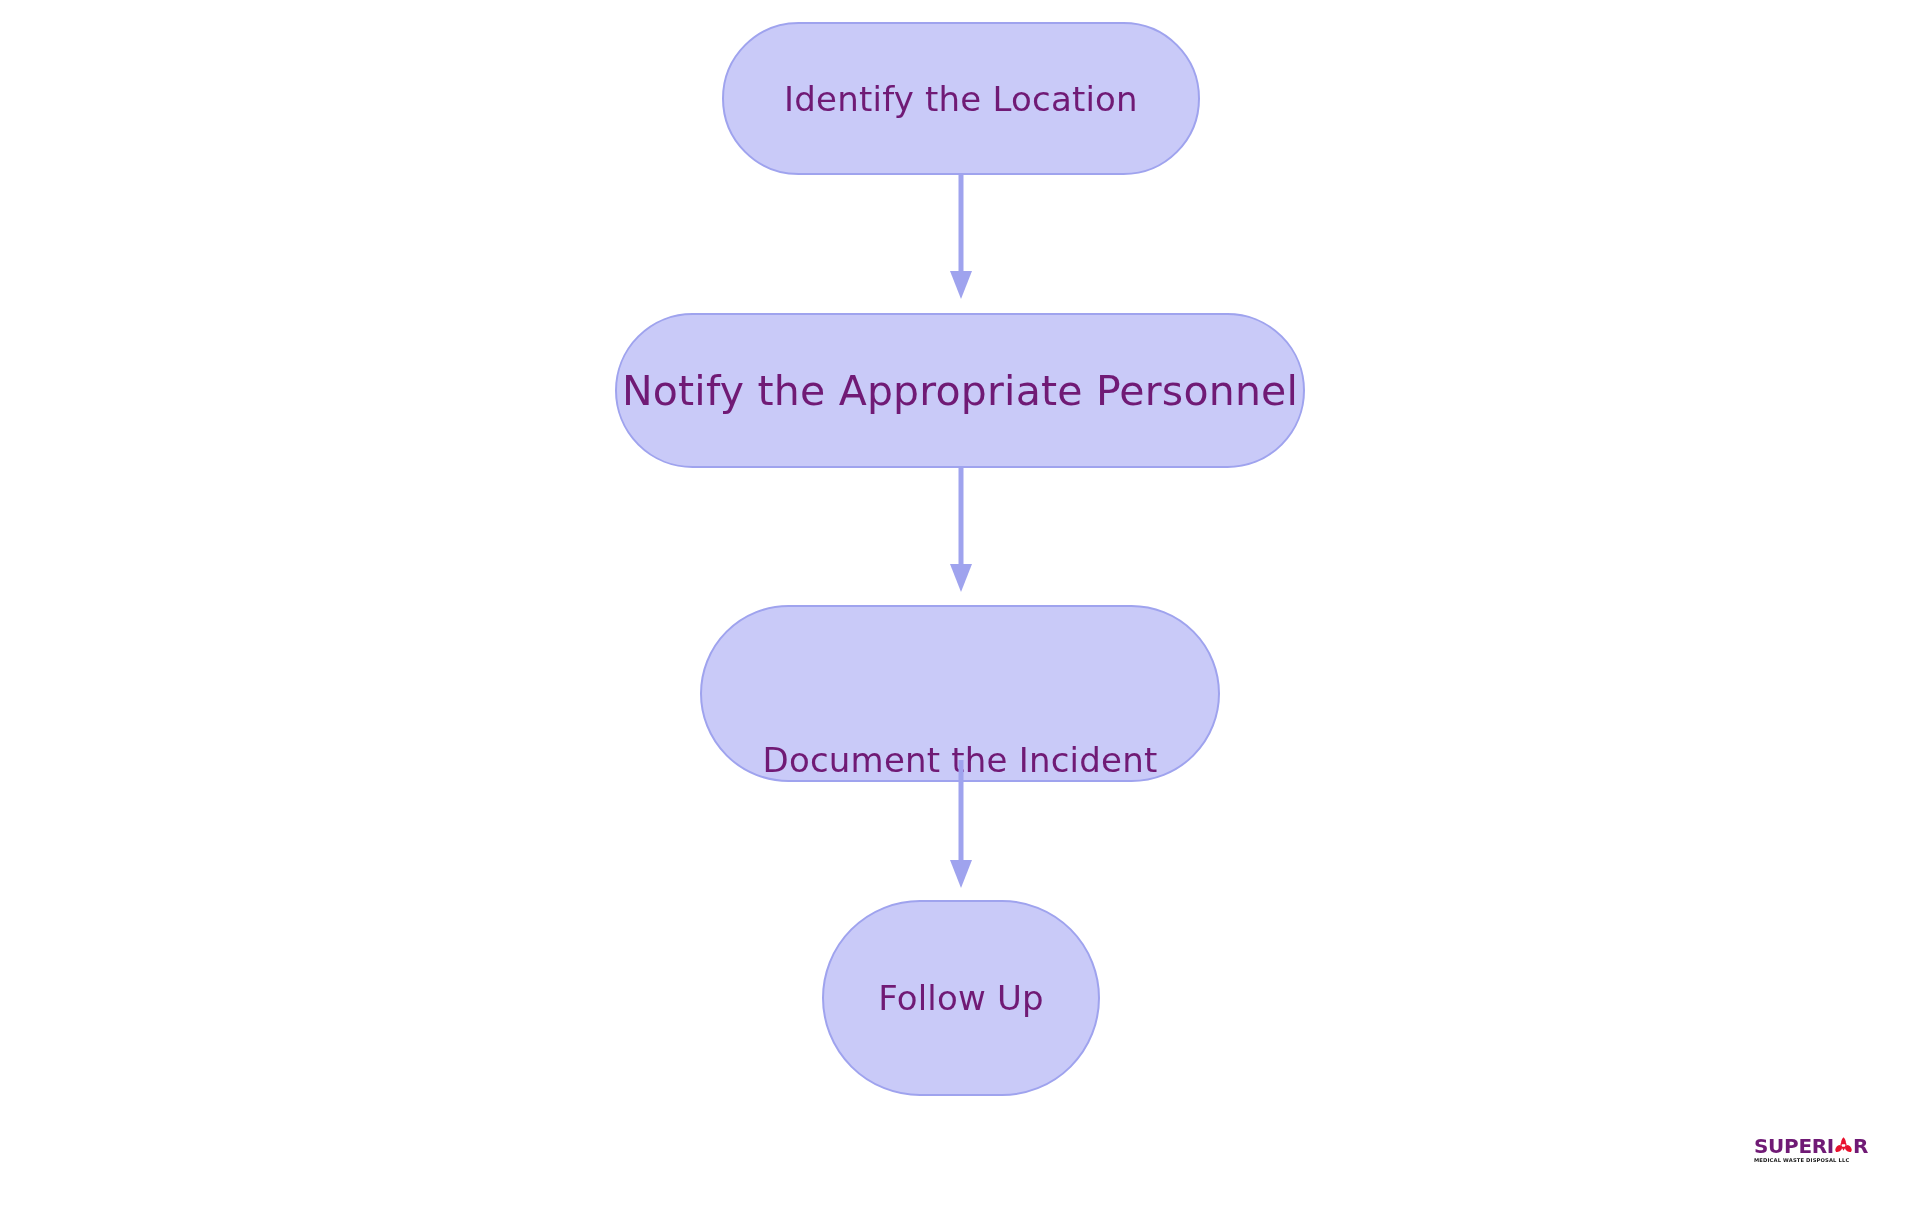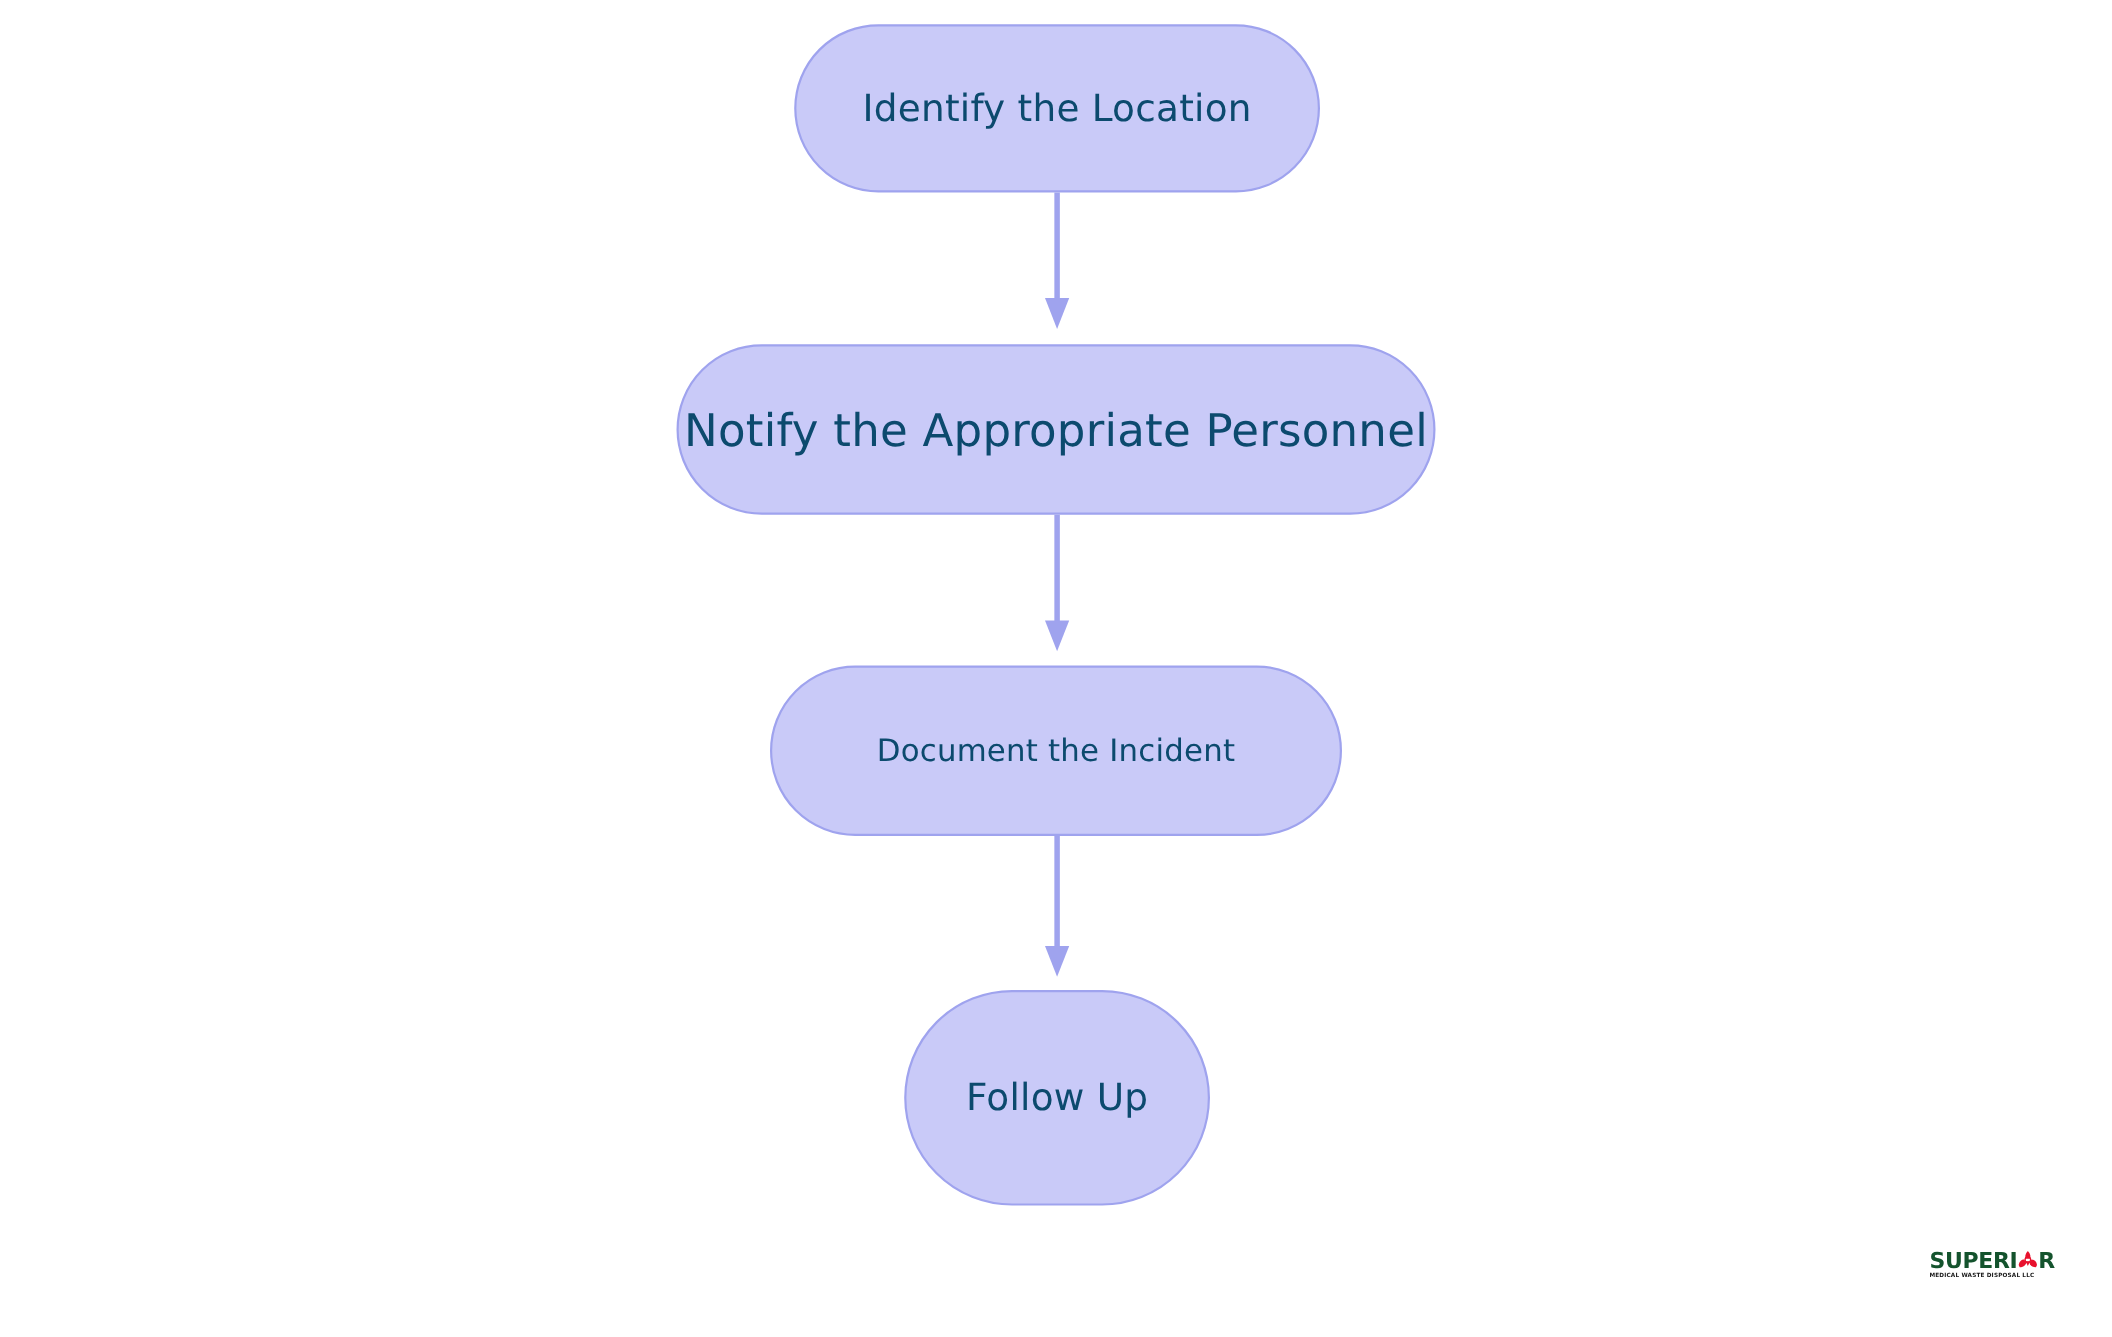--- a/index.html
+++ b/index.html
@@ -24,31 +24,31 @@
   
   .node {
     position: absolute;
     box-sizing: border-box;
     background: #c9caf8;
     border: 2px solid #9fa3ee;
     border-radius: 9999px;
     display: flex;
     align-items: center;
     justify-content: center;
-    color: #0c4a6e;
+    color: #701a75;
     font-family: "DejaVu Sans", "Liberation Sans", sans-serif;
     font-weight: 400;
     letter-spacing: 0.2px;
     white-space: nowrap;
     user-select: none;
   }
 
   #node-0 { left: 722px; top: 22px;   width: 478px; height: 153px; font-size: 34px; }
   #node-1 { left: 615px; top: 313px;  width: 690px; height: 155px; font-size: 41px; }
-  #node-2 { left: 700px; top: 605px;  width: 520px; height: 155px; font-size: 28px; }
+  #node-2 { left: 700px; top: 605px;  width: 520px; height: 177px; font-size: 34px; align-items: flex-end; }
   #node-3 { left: 822px; top: 900px;  width: 278px; height: 196px; font-size: 34px; }
 
   
   .connector {
     position: absolute;
     width: 40px;
     display: block;
   }
   .connector svg { display: block; overflow: visible; }
 
@@ -64,21 +64,21 @@
     width: 112px;
     height: 34px;
     user-select: none;
   }
   #watermark-wordmark {
     position: relative;
     font-family: "DejaVu Sans", "Liberation Sans", sans-serif;
     font-weight: bold;
     font-size: 20px;
     line-height: 20px;
-    color: #14532d;
+    color: #701a75;
     letter-spacing: -0.3px;
     white-space: nowrap;
   }
   #watermark-wordmark .wm-part { display: inline-block; vertical-align: top; }
   #watermark-biohazard {
     display: inline-block;
     width: 19px;
     height: 19px;
     vertical-align: top;
     position: relative;

